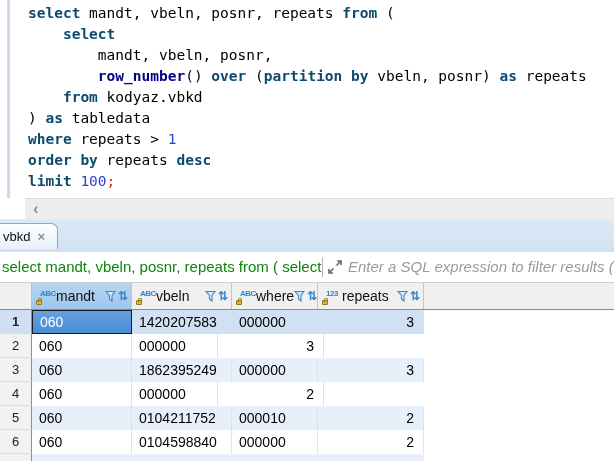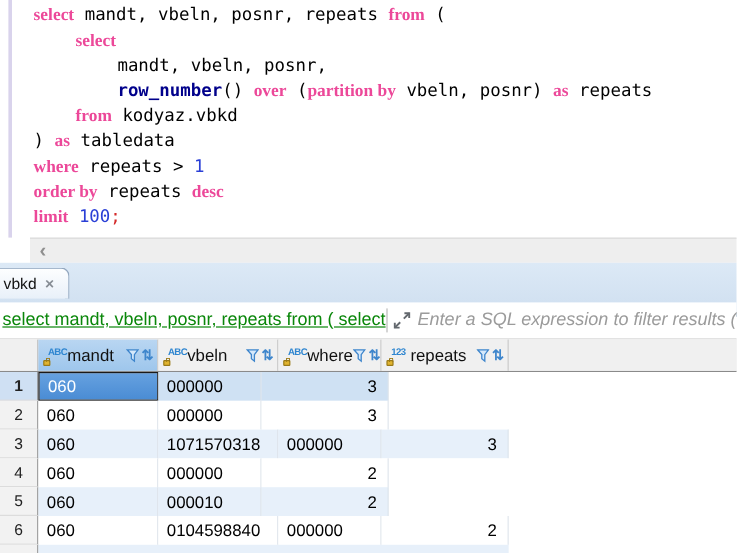--- a/index.html
+++ b/index.html
@@ -9,21 +9,21 @@
   }
 
   
   .editor{position:absolute;left:0;top:0;width:614px;height:198px;background:#fff;}
   .gutter-strip{position:absolute;left:7px;top:0;width:3px;height:198px;background:#d9d3ec;}
   .code{
     position:absolute;left:28px;top:3px;margin:0;
     font-family:"DejaVu Sans Mono","Liberation Mono",monospace;
     font-size:14.5px;line-height:21px;white-space:pre;color:#000;
   }
-  .code .kw{color:#ec4899;font-weight:bold;font-family:Liberation Serif, serif;}
+  .code .kw{color:#0c4a6e;font-weight:bold;}
   .code .fn{color:#00008b;font-weight:bold;}
   .code .num{color:#2a3fd6;}
   .code .delim{color:#d42a2a;}
   .code .pl{color:#000;}
 
   
   .hscroll{
     position:absolute;left:25px;top:198px;width:589px;height:21px;
     background:#eeeeee;border-top:1px solid #dadada;box-sizing:border-box;
     display:flex;align-items:center;
@@ -46,21 +46,21 @@
   .tab .tab-label{font-size:13px;color:#111;}
   .tab .tab-close{margin-left:7px;font-size:13px;font-weight:bold;color:#878d95;line-height:13px;}
 
   
   .filterbar{
     position:absolute;left:0;top:252px;width:614px;height:31px;background:#fff;
     border-bottom:1px solid #cfcfcf;box-sizing:border-box;
   }
   .filter-query{
     position:absolute;left:2px;top:0;height:30px;line-height:30px;
-    font-size:15px;color:#0a870a;white-space:nowrap;text-decoration:underline;
+    font-size:15px;color:#0a870a;white-space:nowrap;
   }
   .filter-sep{position:absolute;left:322px;top:5px;width:1px;height:20px;background:#b9b9b9;}
   .filter-expand{position:absolute;left:327px;top:7px;width:16px;height:16px;}
   .filter-placeholder{
     position:absolute;left:348px;top:0;height:30px;line-height:30px;
     font-size:15px;font-style:italic;color:#9b9b9b;white-space:nowrap;
   }
 
   
   .grid{position:absolute;left:0;top:283px;width:614px;height:178px;background:#fff;}
@@ -216,49 +216,51 @@
             </svg>
           </span>
           <span class="sicon">⇅</span>
         </div>
         <div class="hfill"></div>
       </div>
     <div id="grid-body">
         <div class="grow row-selected">
           <div class="rnum sel">1</div>
           <div class="cell w-c1 selcell">060</div>
+          <div class="cell w-c2">1420207583</div>
           <div class="cell w-c3">000000</div>
           <div class="cell w-c4 rnumeric">3</div>
           <div class="rfill"></div>
         </div>
         <div class="grow row-even">
           <div class="rnum">2</div>
           <div class="cell w-c1">060</div>
           <div class="cell w-c3">000000</div>
           <div class="cell w-c4 rnumeric">3</div>
           <div class="rfill"></div>
         </div>
         <div class="grow row-odd">
           <div class="rnum">3</div>
           <div class="cell w-c1">060</div>
-          <div class="cell w-c2">1071570318</div>
+          <div class="cell w-c2">1862395249</div>
           <div class="cell w-c3">000000</div>
           <div class="cell w-c4 rnumeric">3</div>
           <div class="rfill"></div>
         </div>
         <div class="grow row-even">
           <div class="rnum">4</div>
           <div class="cell w-c1">060</div>
           <div class="cell w-c3">000000</div>
           <div class="cell w-c4 rnumeric">2</div>
           <div class="rfill"></div>
         </div>
         <div class="grow row-odd">
           <div class="rnum">5</div>
           <div class="cell w-c1">060</div>
+          <div class="cell w-c2">0104211752</div>
           <div class="cell w-c3">000010</div>
           <div class="cell w-c4 rnumeric">2</div>
           <div class="rfill"></div>
         </div>
         <div class="grow row-even">
           <div class="rnum">6</div>
           <div class="cell w-c1">060</div>
           <div class="cell w-c2">0104598840</div>
           <div class="cell w-c3">000000</div>
           <div class="cell w-c4 rnumeric">2</div>

